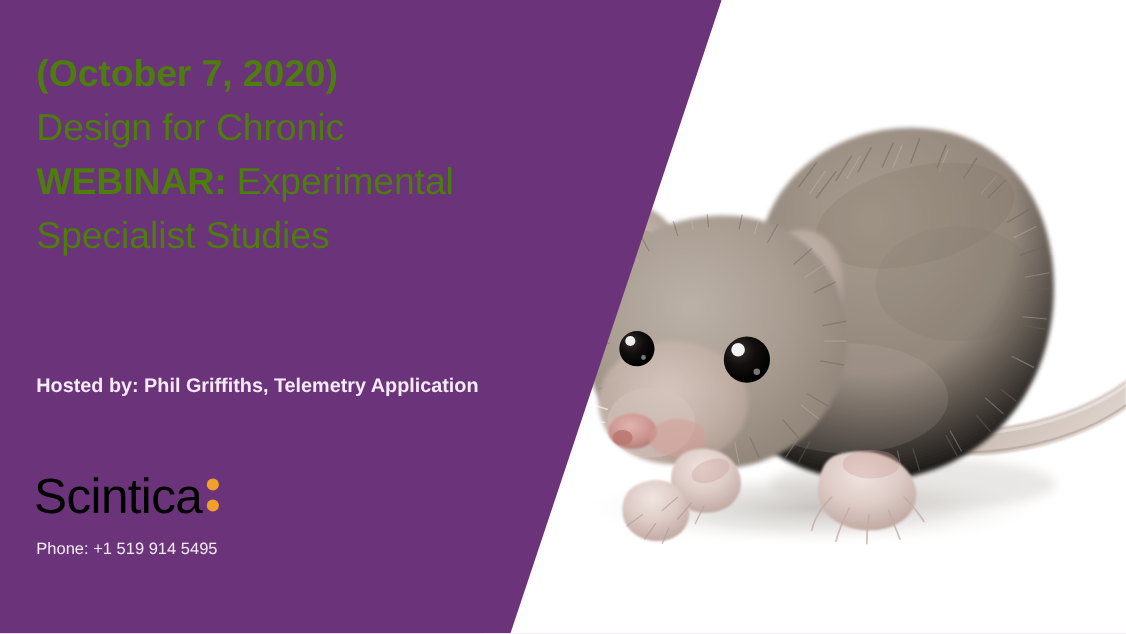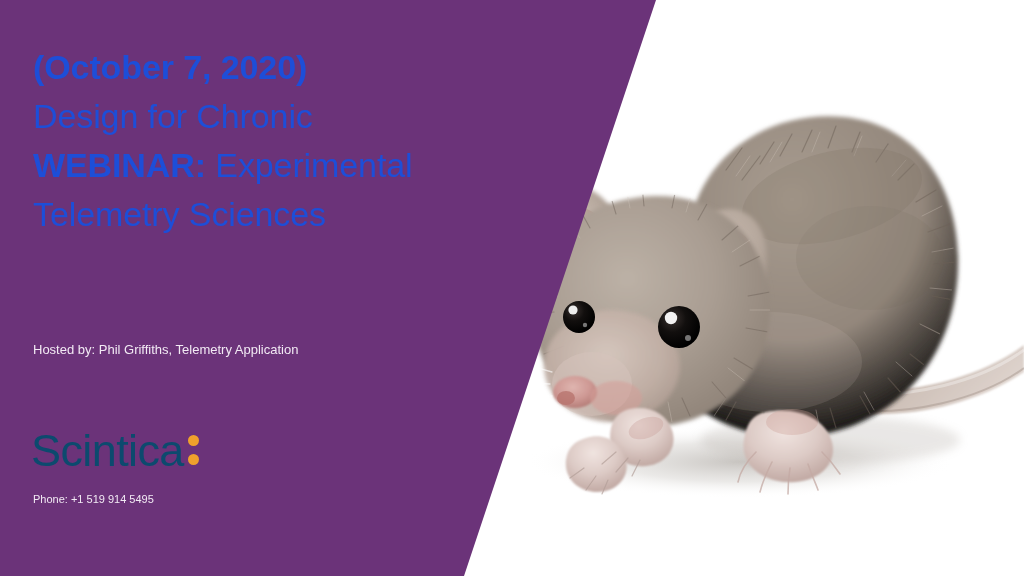--- a/index.html
+++ b/index.html
@@ -34,53 +34,53 @@
     z-index: 2;
   }
 
   
   .headline {
     position: absolute;
     left: 33px;
     top: 43px;
     width: 500px;
     z-index: 4;
-    color: #1d4ed8;
+    color: #4d7c0f;
     font-size: 34px;
     line-height: 49px;
     font-weight: 400;
     letter-spacing: -0.1px;
   }
   .headline .ln { display: block; white-space: nowrap; }
   .headline .bold { font-weight: 700; }
 
   .hosted {
     position: absolute;
     left: 33px;
     top: 338px;
     width: 470px;
     z-index: 4;
     color: #f2eaf4;
-    font-size: 13px;
+    font-size: 18px;
     line-height: 24px;
-    font-weight: 400;
+    font-weight: 700;
   }
   .hosted .ln { display: block; white-space: nowrap; }
 
   
   .logo {
     position: absolute;
     left: 31px;
     top: 428px;
     z-index: 4;
     display: flex;
     align-items: center;
   }
   .logo-word {
-    color: #0c4a6e;
+    color: #000000;
     font-size: 45px;
     line-height: 45px;
     font-weight: 400;
     letter-spacing: -0.6px;
   }
   .logo-colon {
     margin-left: 4px;
     display: flex;
     flex-direction: column;
     justify-content: center;
@@ -95,21 +95,21 @@
     background: #efa12c;
   }
 
   
   .contact {
     position: absolute;
     left: 33px;
     top: 487px;
     z-index: 4;
     color: #f2eaf4;
-    font-size: 11px;
+    font-size: 15px;
     line-height: 25px;
     font-weight: 400;
     text-align: right;
   }
   .contact .ln { display: block; white-space: nowrap; }
 
   
   .photo-area {
     position: absolute;
     left: 440px;
@@ -389,21 +389,21 @@
       <rect x="0" y="0" width="584" height="576" fill="none"></rect>
     </svg>
   </div>
 
   <div class="purple-panel"></div>
 
   <div class="headline">
     <span class="ln bold">(October 7, 2020)</span>
     <span class="ln">Design for Chronic</span>
     <span class="ln"><span class="bold">WEBINAR:</span><span> Experimental</span></span>
-    <span class="ln">Telemetry Sciences</span>
+    <span class="ln">Specialist Studies</span>
   </div>
 
   <div class="hosted">
     <span class="ln">Hosted by: Phil Griffiths, Telemetry Application</span>
   </div>
 
   <div class="logo">
     <span class="logo-word">Scintica</span>
     <span class="logo-colon">
       <i></i>

